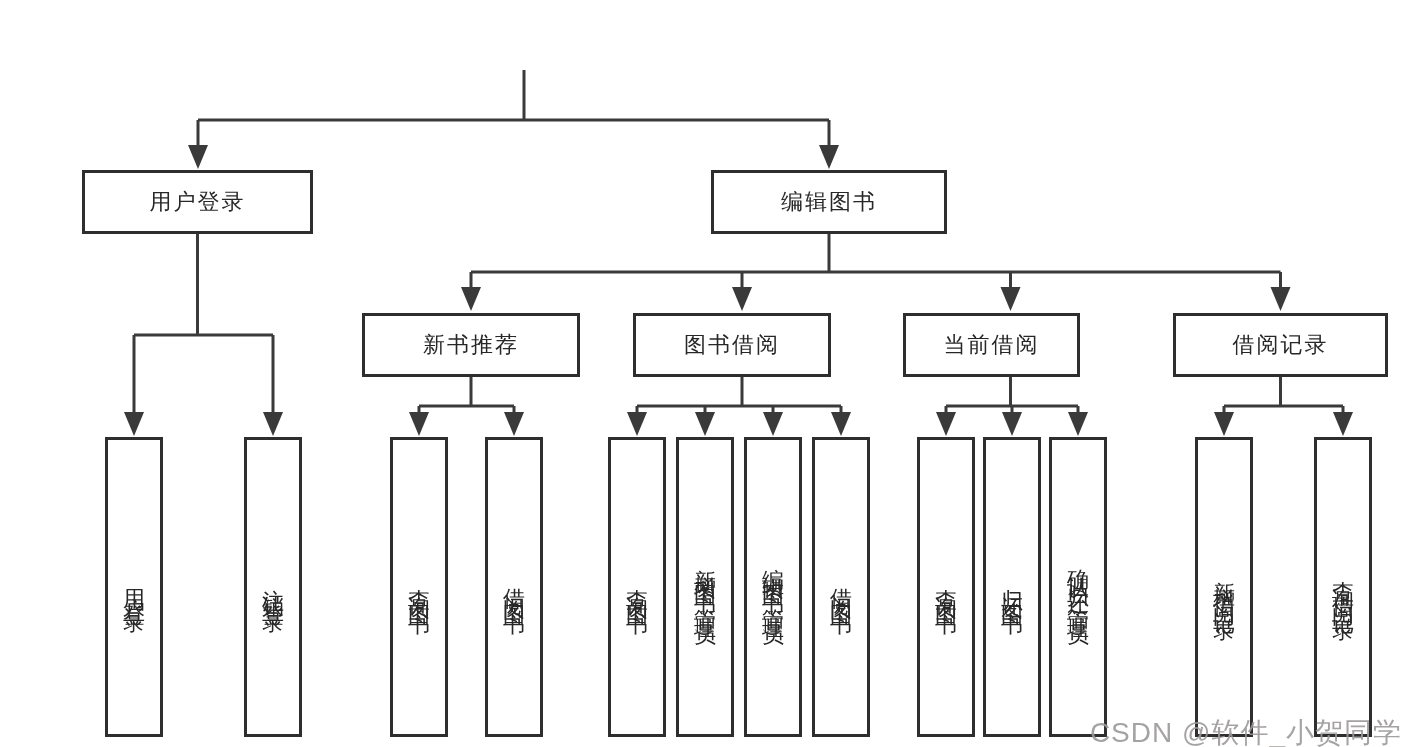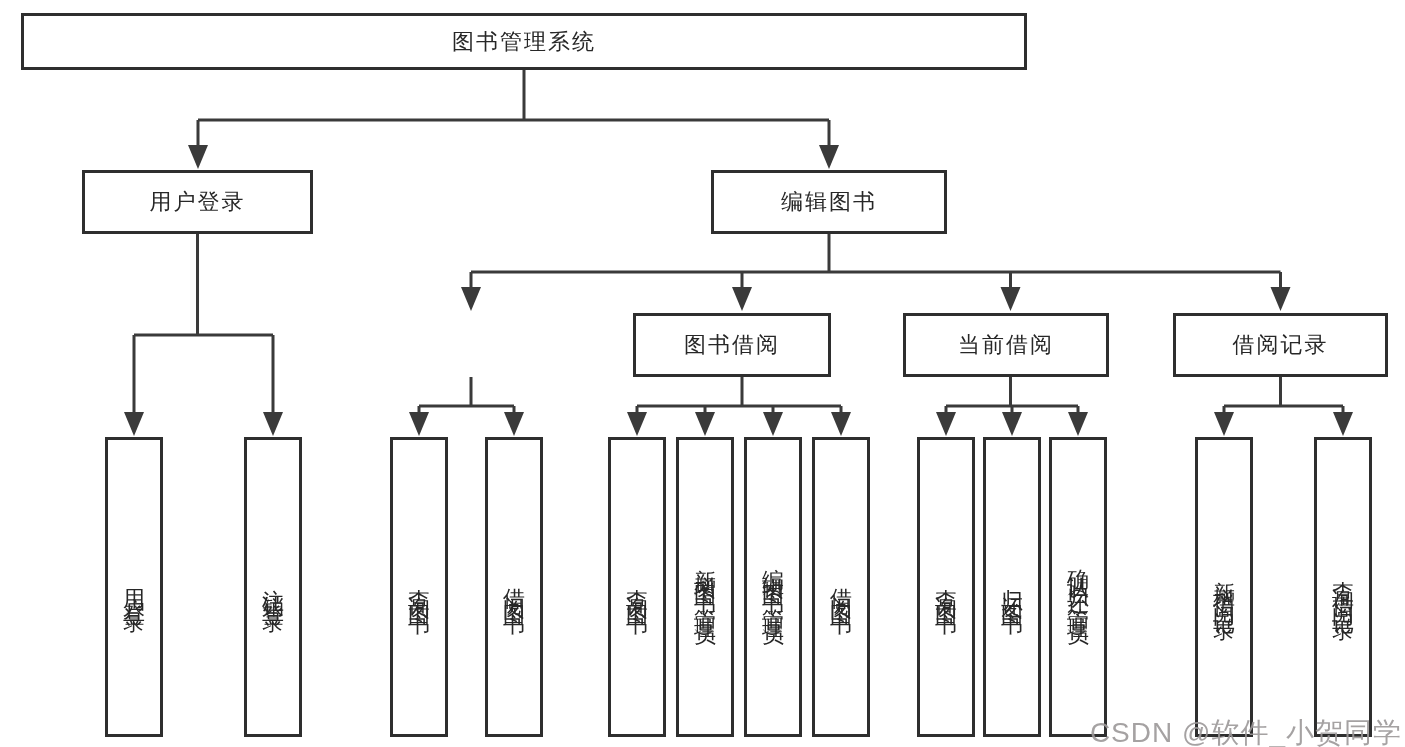--- a/index.html
+++ b/index.html
@@ -77,35 +77,35 @@
       <polygon points="1068,412 1088,412 1078,436"></polygon>
     </g>
 
     <g>
       <path d="M1280.5 377 V406 M1224 406 H1343 M1224 406 V418 M1343 406 V418"></path>
       <polygon points="1214,412 1234,412 1224,436"></polygon>
       <polygon points="1333,412 1353,412 1343,436"></polygon>
     </g>
   </svg>
 
-  <div class="node" style="left:21px;top:13px;width:1006px;height:57px">
-    <span class="hlabel">图书管理系统</span>
-  </div>
 
   <div class="node" style="left:82px;top:170px;width:231px;height:64px">
     <span class="hlabel">用户登录</span>
   </div>
   <div class="node" style="left:711px;top:170px;width:236px;height:64px">
     <span class="hlabel">编辑图书</span>
   </div>
 
+  <div class="node" style="left:362px;top:313px;width:218px;height:64px">
+    <span class="hlabel">新书推荐</span>
+  </div>
   <div class="node" style="left:633px;top:313px;width:198px;height:64px">
     <span class="hlabel">图书借阅</span>
   </div>
-  <div class="node" style="left:903px;top:313px;width:206px;height:64px">
+  <div class="node" style="left:903px;top:313px;width:177px;height:64px">
     <span class="hlabel">当前借阅</span>
   </div>
   <div class="node" style="left:1173px;top:313px;width:215px;height:64px">
     <span class="hlabel">借阅记录</span>
   </div>
 
   <div class="node leaf" style="left:105px">
     <span class="vtext">用户登录</span>
   </div>
   <div class="node leaf" style="left:244px">

